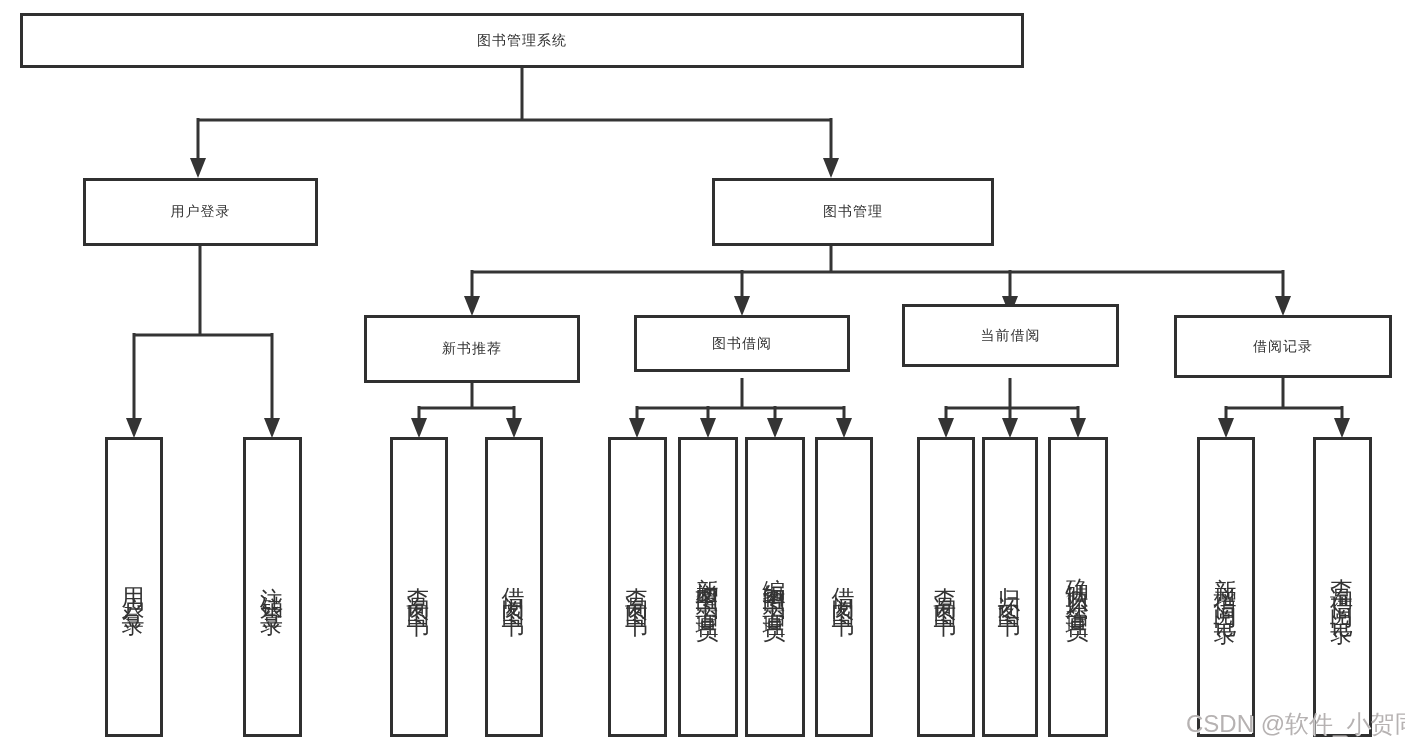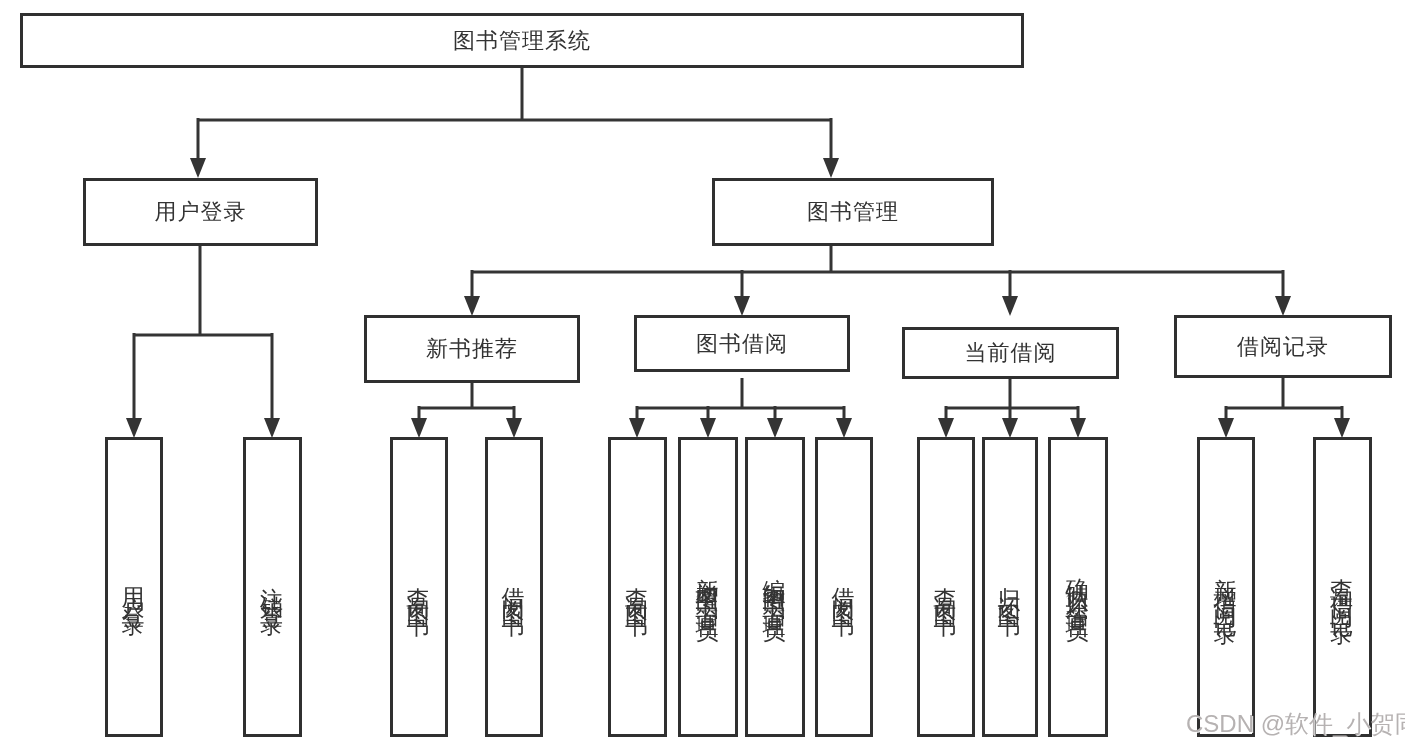--- a/index.html
+++ b/index.html
@@ -6,21 +6,21 @@
   #canvas{
     position:relative;width:1405px;height:747px;background:#ffffff;
     font-family:"Liberation Sans","DejaVu Sans",sans-serif;overflow:hidden;
   }
   #edges{position:absolute;left:0;top:0;width:1405px;height:747px;}
   .box{
     position:absolute;box-sizing:border-box;background:#ffffff;
     border:3px solid #303030;display:flex;align-items:center;justify-content:center;
     color:#333333;
   }
-  .box.h span{font-size:22px;letter-spacing:1px;white-space:nowrap;}
+  .box.h span{font-size:14px;letter-spacing:1px;white-space:nowrap;}
   .box.v span{
     writing-mode:vertical-rl;text-orientation:mixed;
     font-size:23px;letter-spacing:9px;white-space:nowrap;
   }
   .box.v.tight span{letter-spacing:6px;}
   .watermark{
     position:absolute;left:1186px;top:708px;font-size:24px;color:#b6b2b2;
     white-space:nowrap;text-shadow:1px 1px 0 rgba(255,255,255,0.85);
   }
 </style>
@@ -79,21 +79,21 @@
   <div class="box h" style="left:712px;top:178px;width:282px;height:68px">
     <span>图书管理</span>
   </div>
 
   <div class="box h" style="left:364px;top:315px;width:216px;height:68px">
     <span>新书推荐</span>
   </div>
   <div class="box h" style="left:634px;top:315px;width:216px;height:57px">
     <span>图书借阅</span>
   </div>
-  <div class="box h" style="left:902px;top:327px;width:217px;height:52px">
+  <div class="box h" style="left:902px;top:304px;width:217px;height:63px">
     <span>当前借阅</span>
   </div>
   <div class="box h" style="left:1174px;top:315px;width:218px;height:63px">
     <span>借阅记录</span>
   </div>
 
   <div class="box v" style="left:105px;top:437px;width:58px;height:300px">
     <span>用户登录</span>
   </div>
   <div class="box v" style="left:243px;top:437px;width:59px;height:300px">

